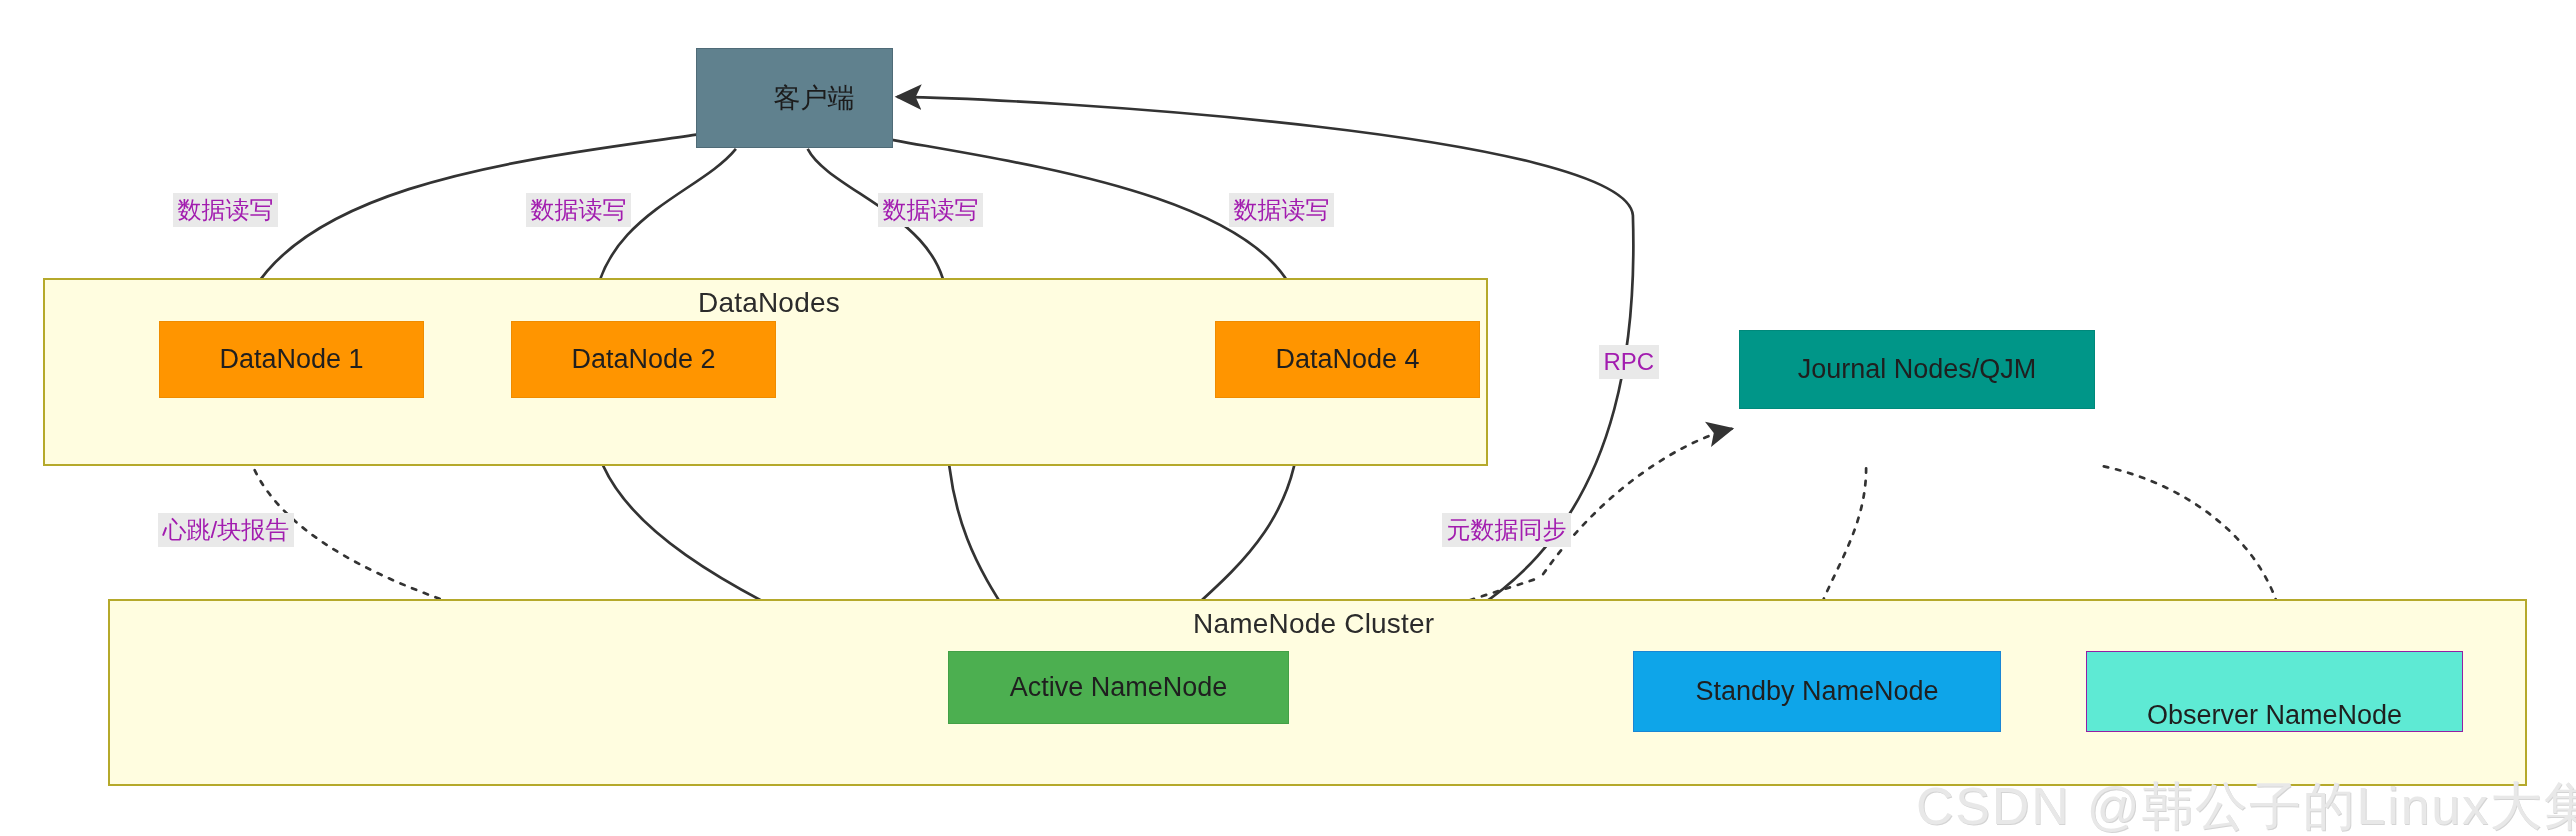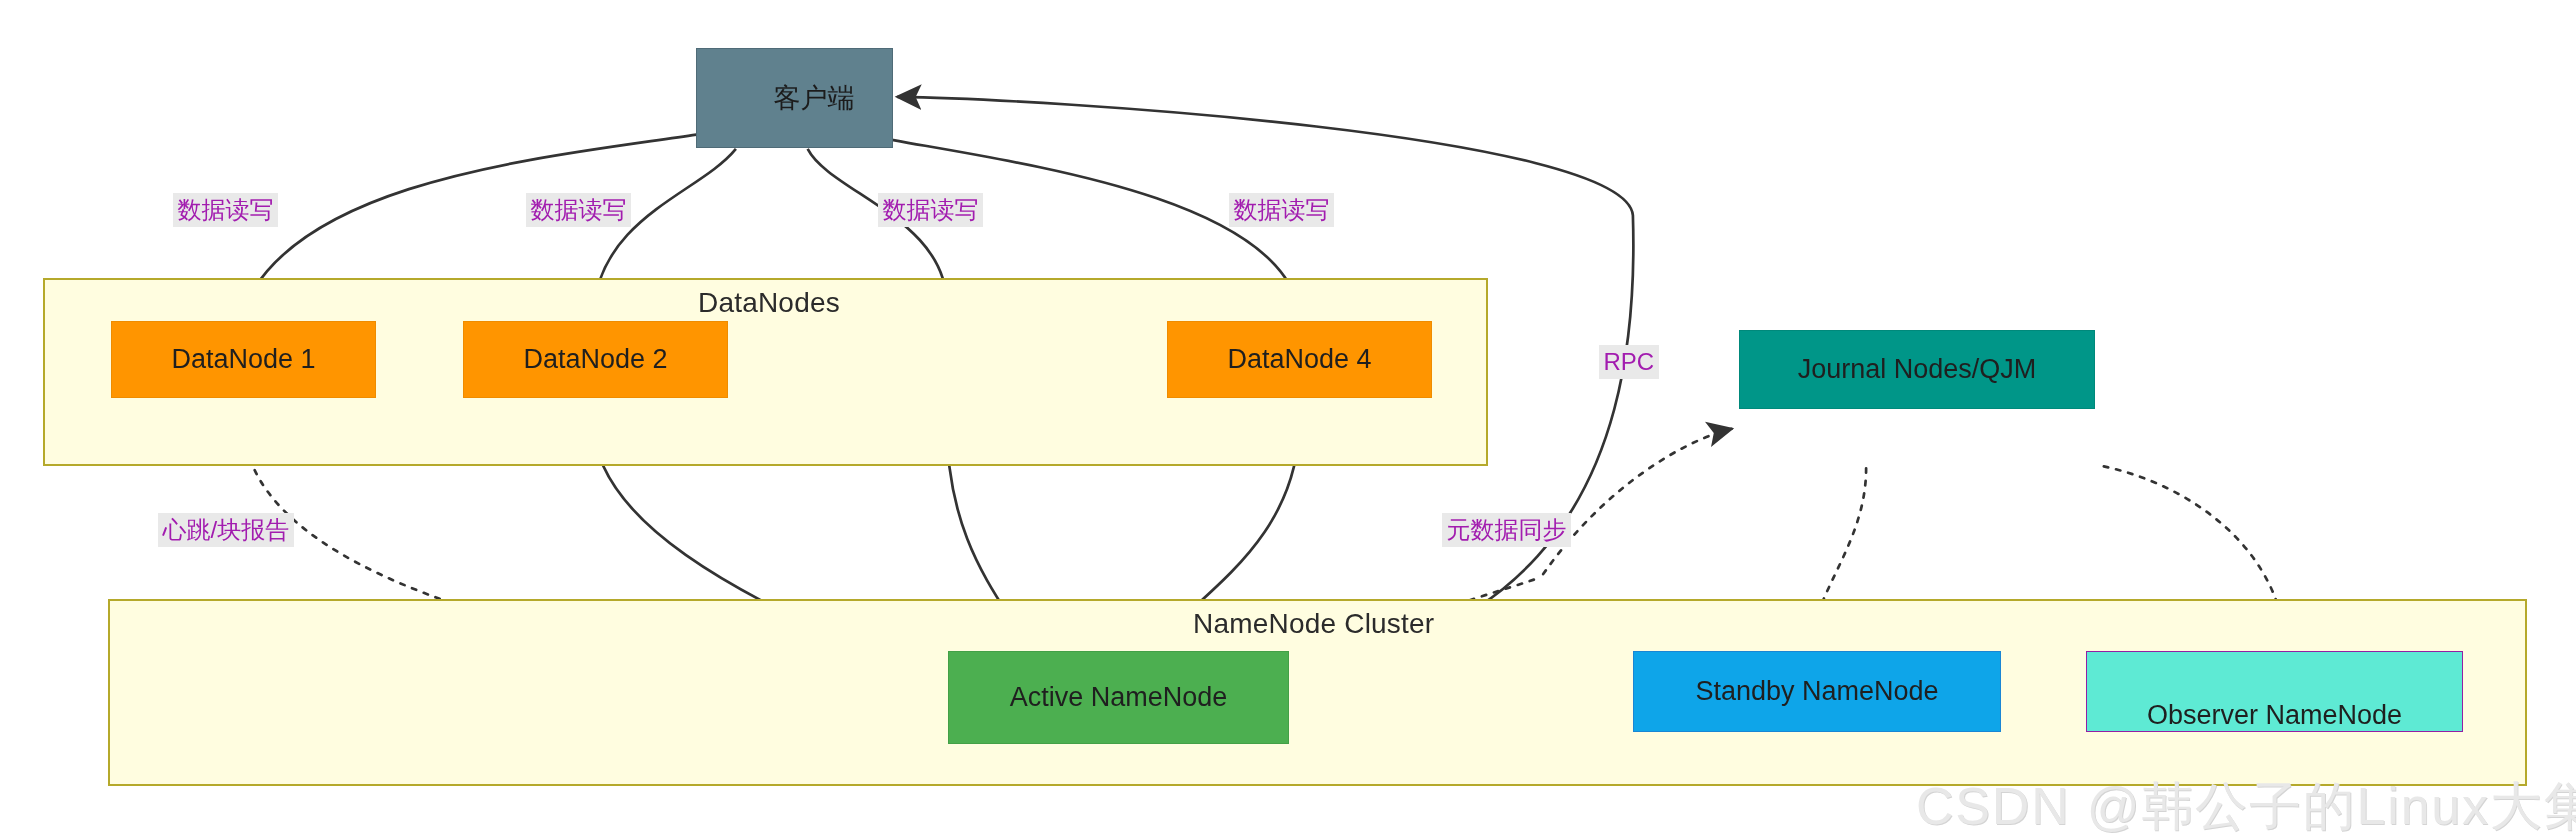--- a/index.html
+++ b/index.html
@@ -49,21 +49,21 @@
     text-align: center;
     line-height: 1.2;
     white-space: nowrap;
     border: 0.9px solid rgba(0,0,0,.28);
   }
   .node.client {
     background: #60818e;
     border-color: #4f6b77;
     color: #1c1c1c;
   }
-  .node.dn { background: #ff9500; border-color: #ef8c00; }
+  .node.dn { background: #ff9500; border-color: #ef8c00; margin-left: 48px; }
   .node.jn { background: #009688; border-color: #00897b; }
   .node.active-nn { background: #4caf50; border-color: #43a047; }
   .node.standby-nn { background: #0ea5e9; border-color: #1a86d4; }
   .node.observer-nn { background: #5eead4; border-color: #931fa4; align-items: flex-end; }
 
   .edge-label {
     position: absolute;
     background: #e9e9e9;
     color: #a21caf;
     font-size: 24px;
@@ -147,21 +147,21 @@
     <span>DataNode 4</span>
   </div>
 
   <div class="node jn" style="left:1739px; top:330px; width:356px; height:79px;">
     <span>Journal Nodes/QJM</span>
   </div>
 
   <div class="group-box" style="left:108px; top:599px; width:2419px; height:187px;"></div>
   <div class="group-label" style="left:1193px; top:608px;">NameNode Cluster</div>
 
-  <div class="node active-nn" style="left:948px; top:651px; width:341px; height:93px;">
+  <div class="node active-nn" style="left:948px; top:651px; width:341px; height:73px;">
     <span>Active NameNode</span>
   </div>
   <div class="node standby-nn" style="left:1633px; top:651px; width:368px; height:81px;">
     <span>Standby NameNode</span>
   </div>
   <div class="node observer-nn" style="left:2086px; top:651px; width:377px; height:81px;">
     <span>Observer NameNode</span>
   </div>
 
   <div class="edge-label" style="left:173px; top:193px;">数据读写</div>

